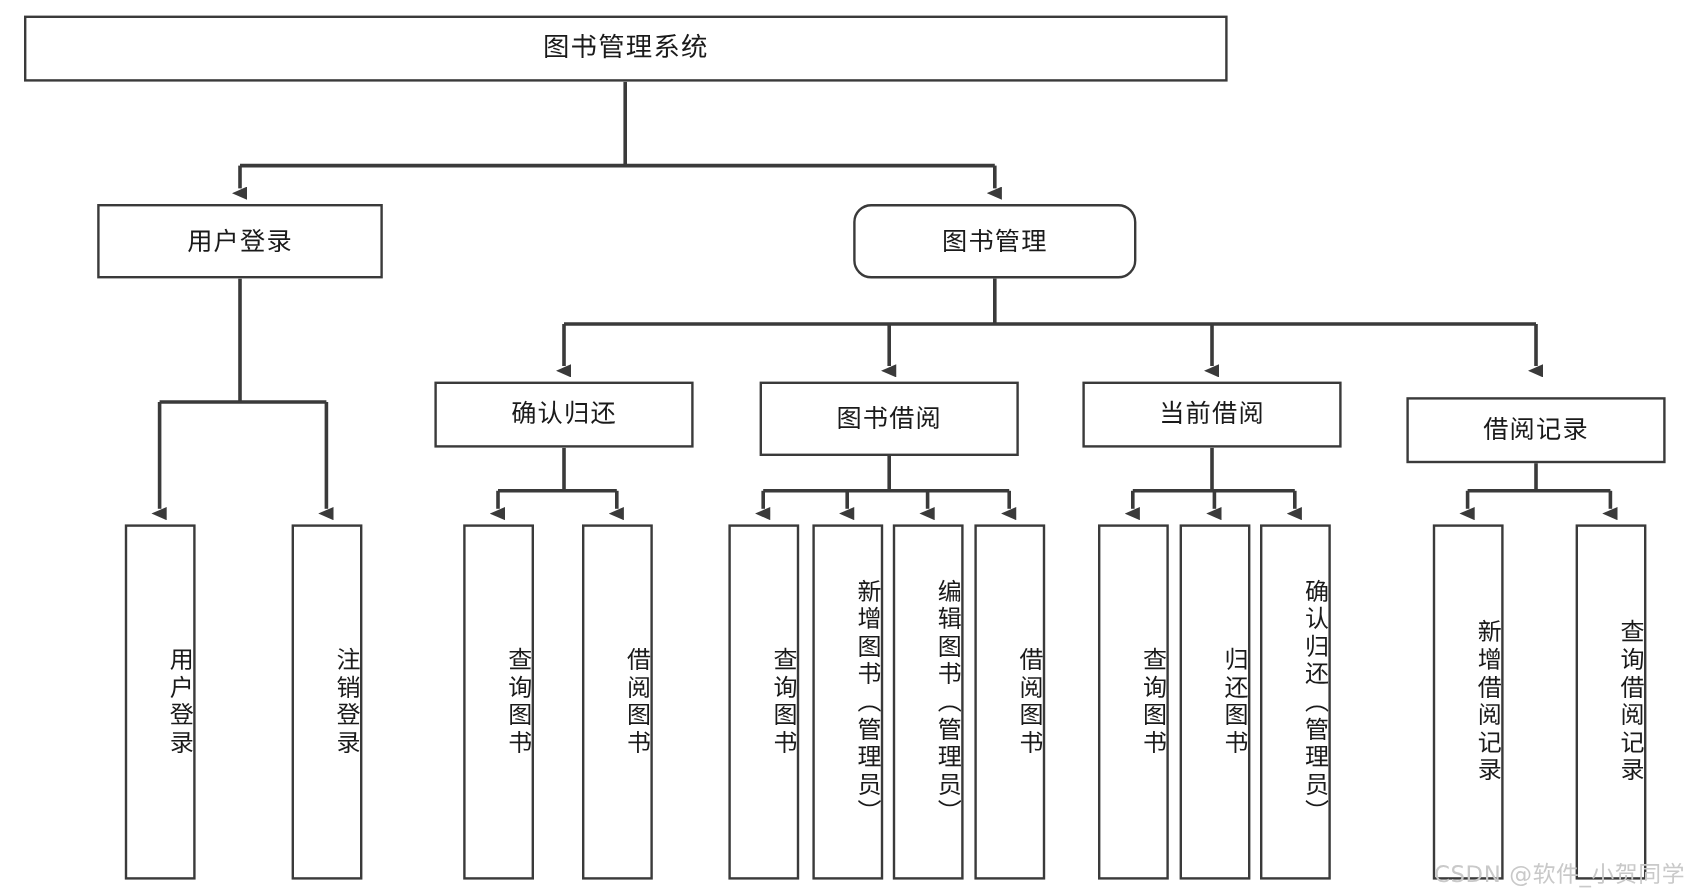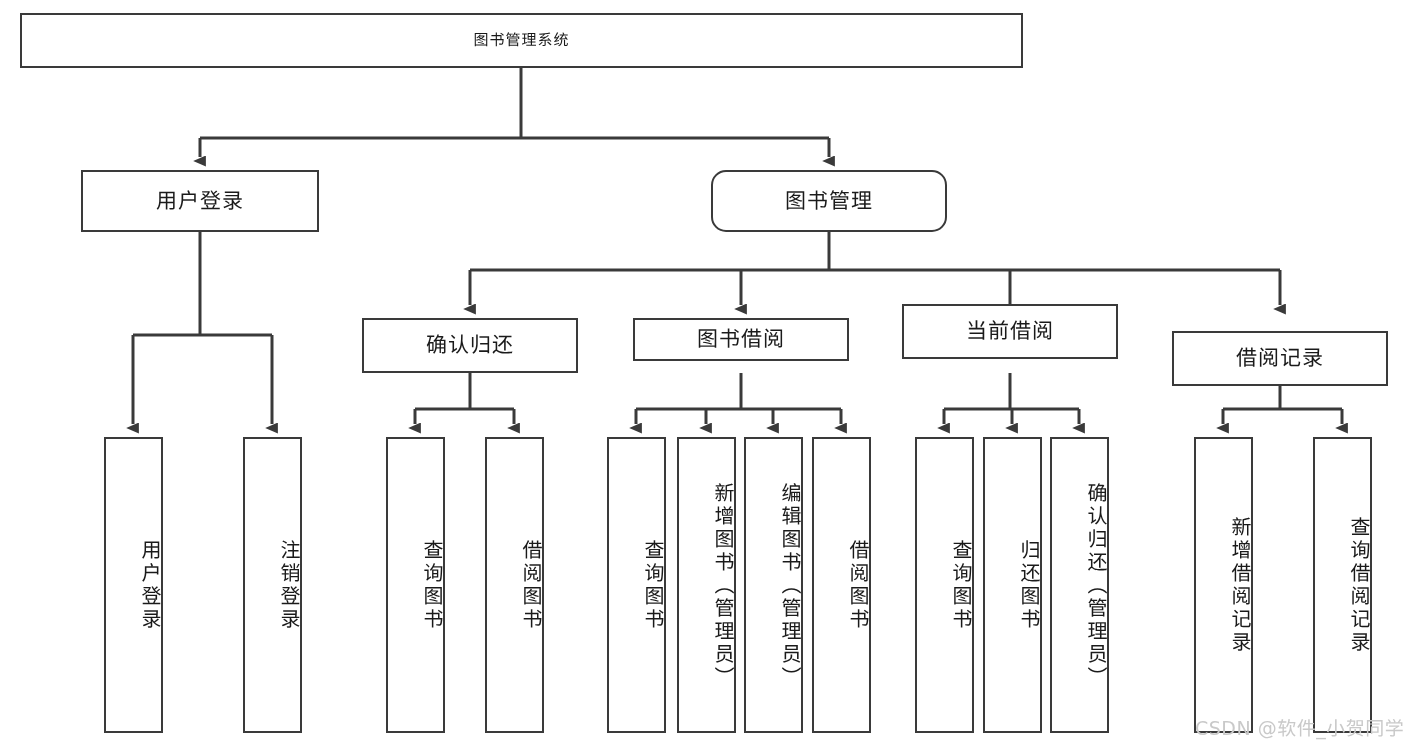--- a/index.html
+++ b/index.html
@@ -35,21 +35,21 @@
     align-items: center;
     justify-content: center;
     color: #1a1a1a;
     line-height: 1.18;
   }
   .node.horiz {
     font-size: 21px;
     letter-spacing: 1px;
   }
   .node.root {
-    font-size: 15px;
+    font-size: 22px;
     text-align: center;
   }
   .node.vert {
     writing-mode: vertical-rl;
     text-orientation: upright;
     font-size: 20px;
     letter-spacing: 3px;
     padding-top: 6px;
     padding-bottom: 6px;
     align-items: flex-start;
@@ -125,24 +125,24 @@
   <div class="node horiz" style="left: 81px; top: 170px; width: 238px; height: 62px;">
     <span>用户登录</span>
   </div>
   <div class="node horiz" style="left: 711px; top: 170px; width: 236px; height: 62px; border-radius: 15px;">
     <span>图书管理</span>
   </div>
 
   <div class="node horiz" style="left: 362px; top: 318px; width: 216px; height: 55px;">
     <span>确认归还</span>
   </div>
-  <div class="node horiz" style="left: 633px; top: 318px; width: 216px; height: 43px;">
+  <div class="node horiz" style="left: 633px; top: 318px; width: 216px; height: 62px;">
     <span>图书借阅</span>
   </div>
-  <div class="node horiz" style="left: 902px; top: 304px; width: 216px; height: 55px;">
+  <div class="node horiz" style="left: 902px; top: 318px; width: 216px; height: 55px;">
     <span>当前借阅</span>
   </div>
   <div class="node horiz" style="left: 1172px; top: 331px; width: 216px; height: 55px;">
     <span>借阅记录</span>
   </div>
 
   <div class="node vert" style="left: 104px; top: 437px; width: 59px; height: 296px;">
     <span class="vtext">用户登录</span>
   </div>
   <div class="node vert" style="left: 243px; top: 437px; width: 59px; height: 296px;">

